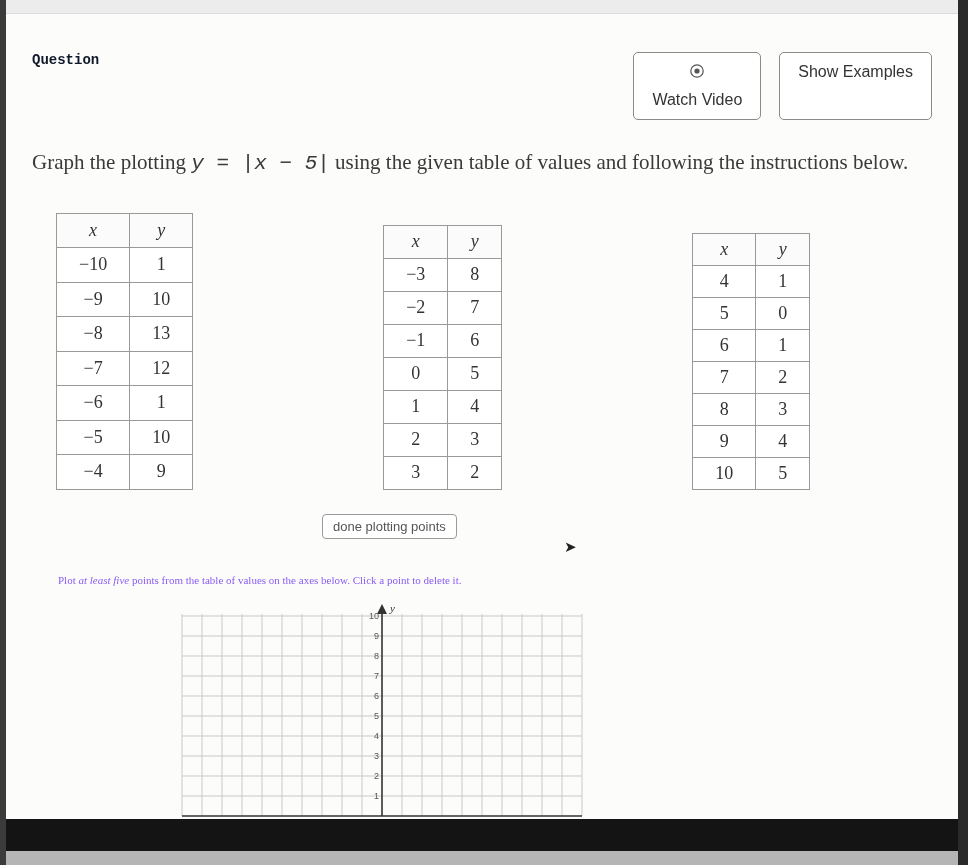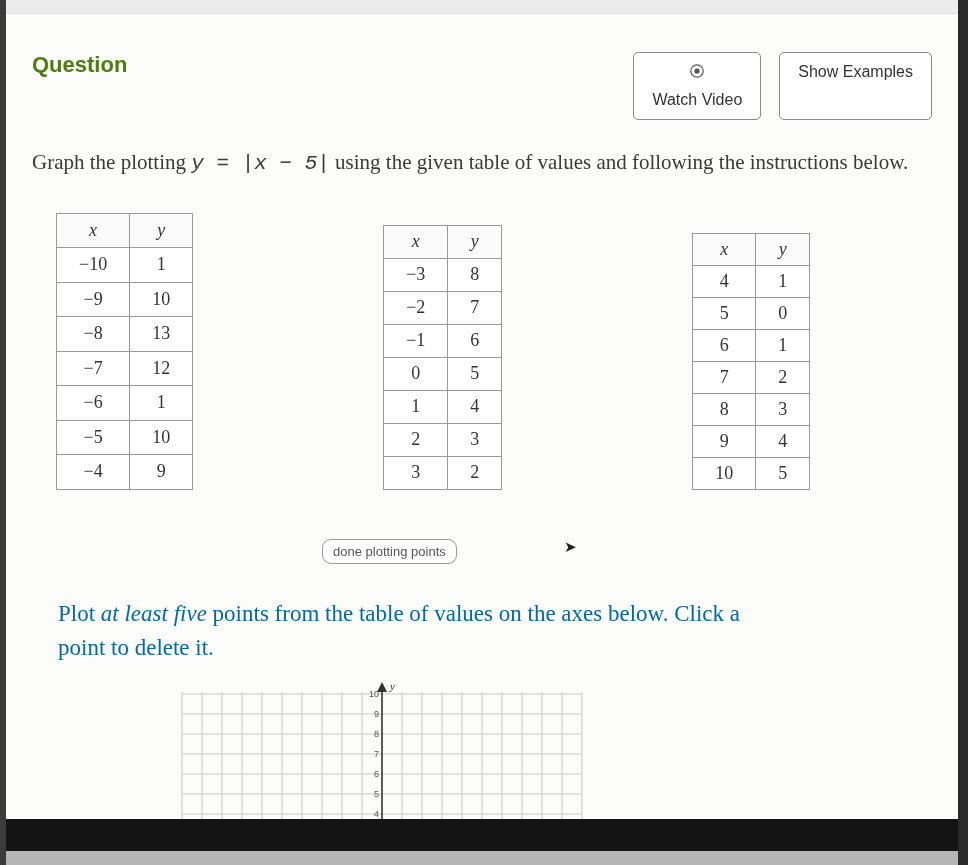--- a/index.html
+++ b/index.html
@@ -20,24 +20,24 @@
     background: #fcfcfa;
     padding: 38px 26px 0 26px;
   }
   .header-row {
     display: flex;
     justify-content: space-between;
     align-items: flex-start;
     margin-bottom: 26px;
   }
   .question-label {
-    font-size: 22px;
+    font-size: 14px;
     font-weight: bold;
-    color: #4d7c0f;
-    font-family: Liberation Sans, sans-serif;
+    color: #0f172a;
+    font-family: Liberation Mono, monospace;
   }
   .header-buttons { display: flex; gap: 18px; }
   .btn {
     border: 1.5px solid #8a8a8a;
     border-radius: 5px;
     background: #fff;
     padding: 10px 18px;
     font-size: 16px;
     color: #333;
     font-family: Arial, sans-serif;
@@ -73,32 +73,31 @@
     color: #333;
     font-family: Georgia, serif;
   }
   .val-table th { font-weight: normal; font-style: italic; padding: 5px 22px; background:#fbfbfb;}
   .val-table td { padding: 5px 22px; }
   .tables-row .col2 { margin-top: 12px; }
   .tables-row .col3 { margin-top: 20px; }
   .done-btn-wrap { text-align: left; padding-left: 290px; margin-bottom: 18px;}
   .small-btn {
     border: 1px solid #9a9a9a;
-    border-radius: 9px;
+    border-radius: 4px;
     background: #fff;
     padding: 4px 10px;
     font-size: 13px;
     color: #555;
     font-family: Arial, sans-serif;
     cursor: pointer;
-    margin-top: 25px;
   }
   .instruction {
-    font-size: 23px;
-    color: #0369a1;
+    font-size: 11px;
+    color: #8b5cf6;
     line-height: 1.5;
     padding-left: 26px;
     margin-bottom: 16px;
     max-width: 720px;
     margin-top: 33px;
   }
   .instruction em { font-style: italic; }
   .cursor-arrow {
     position: absolute;
     left: 558px;

